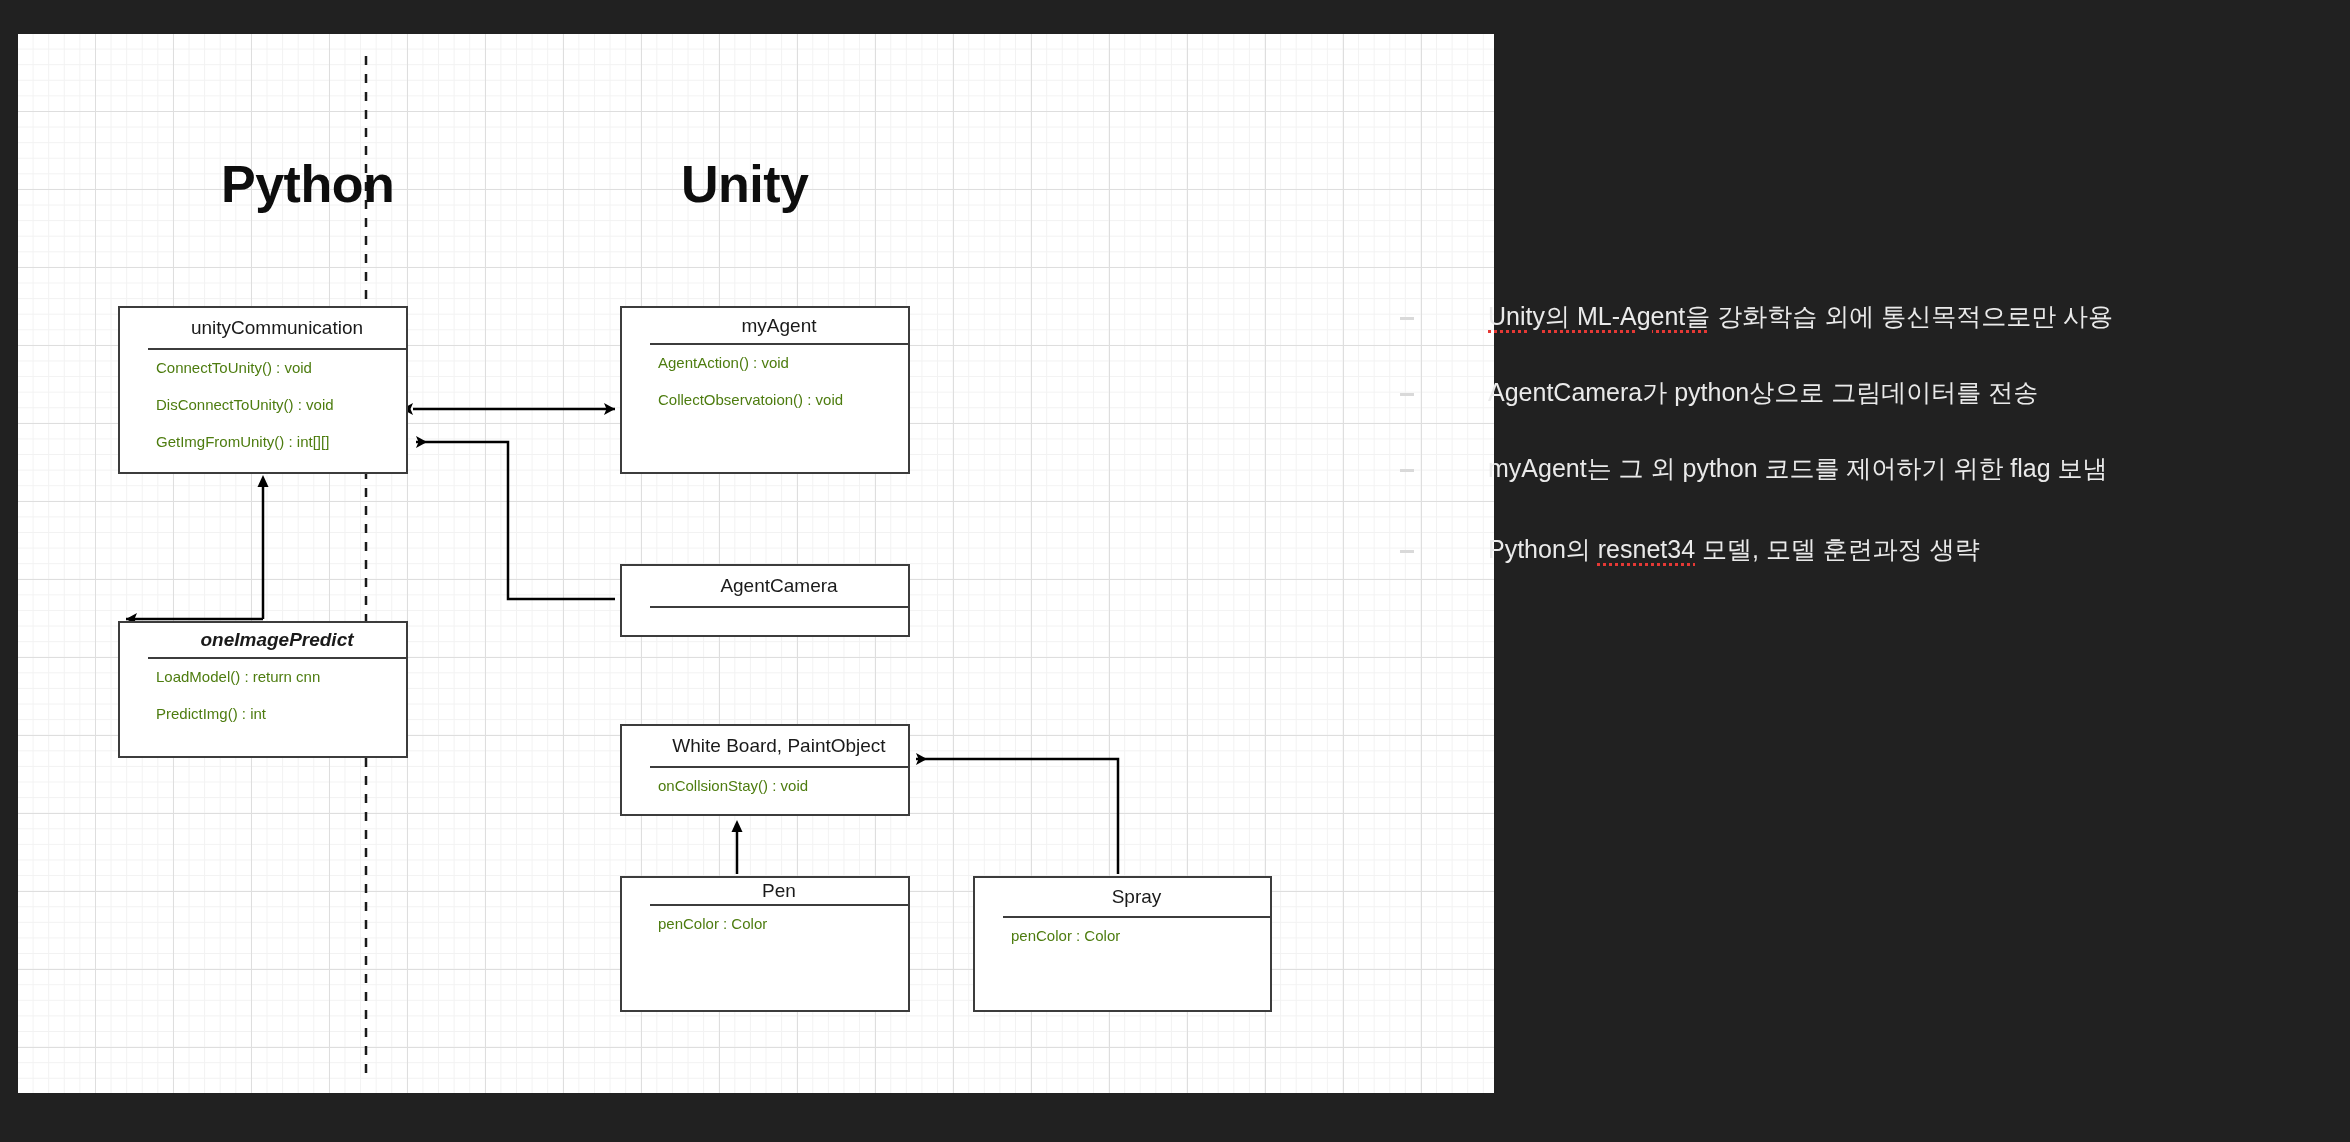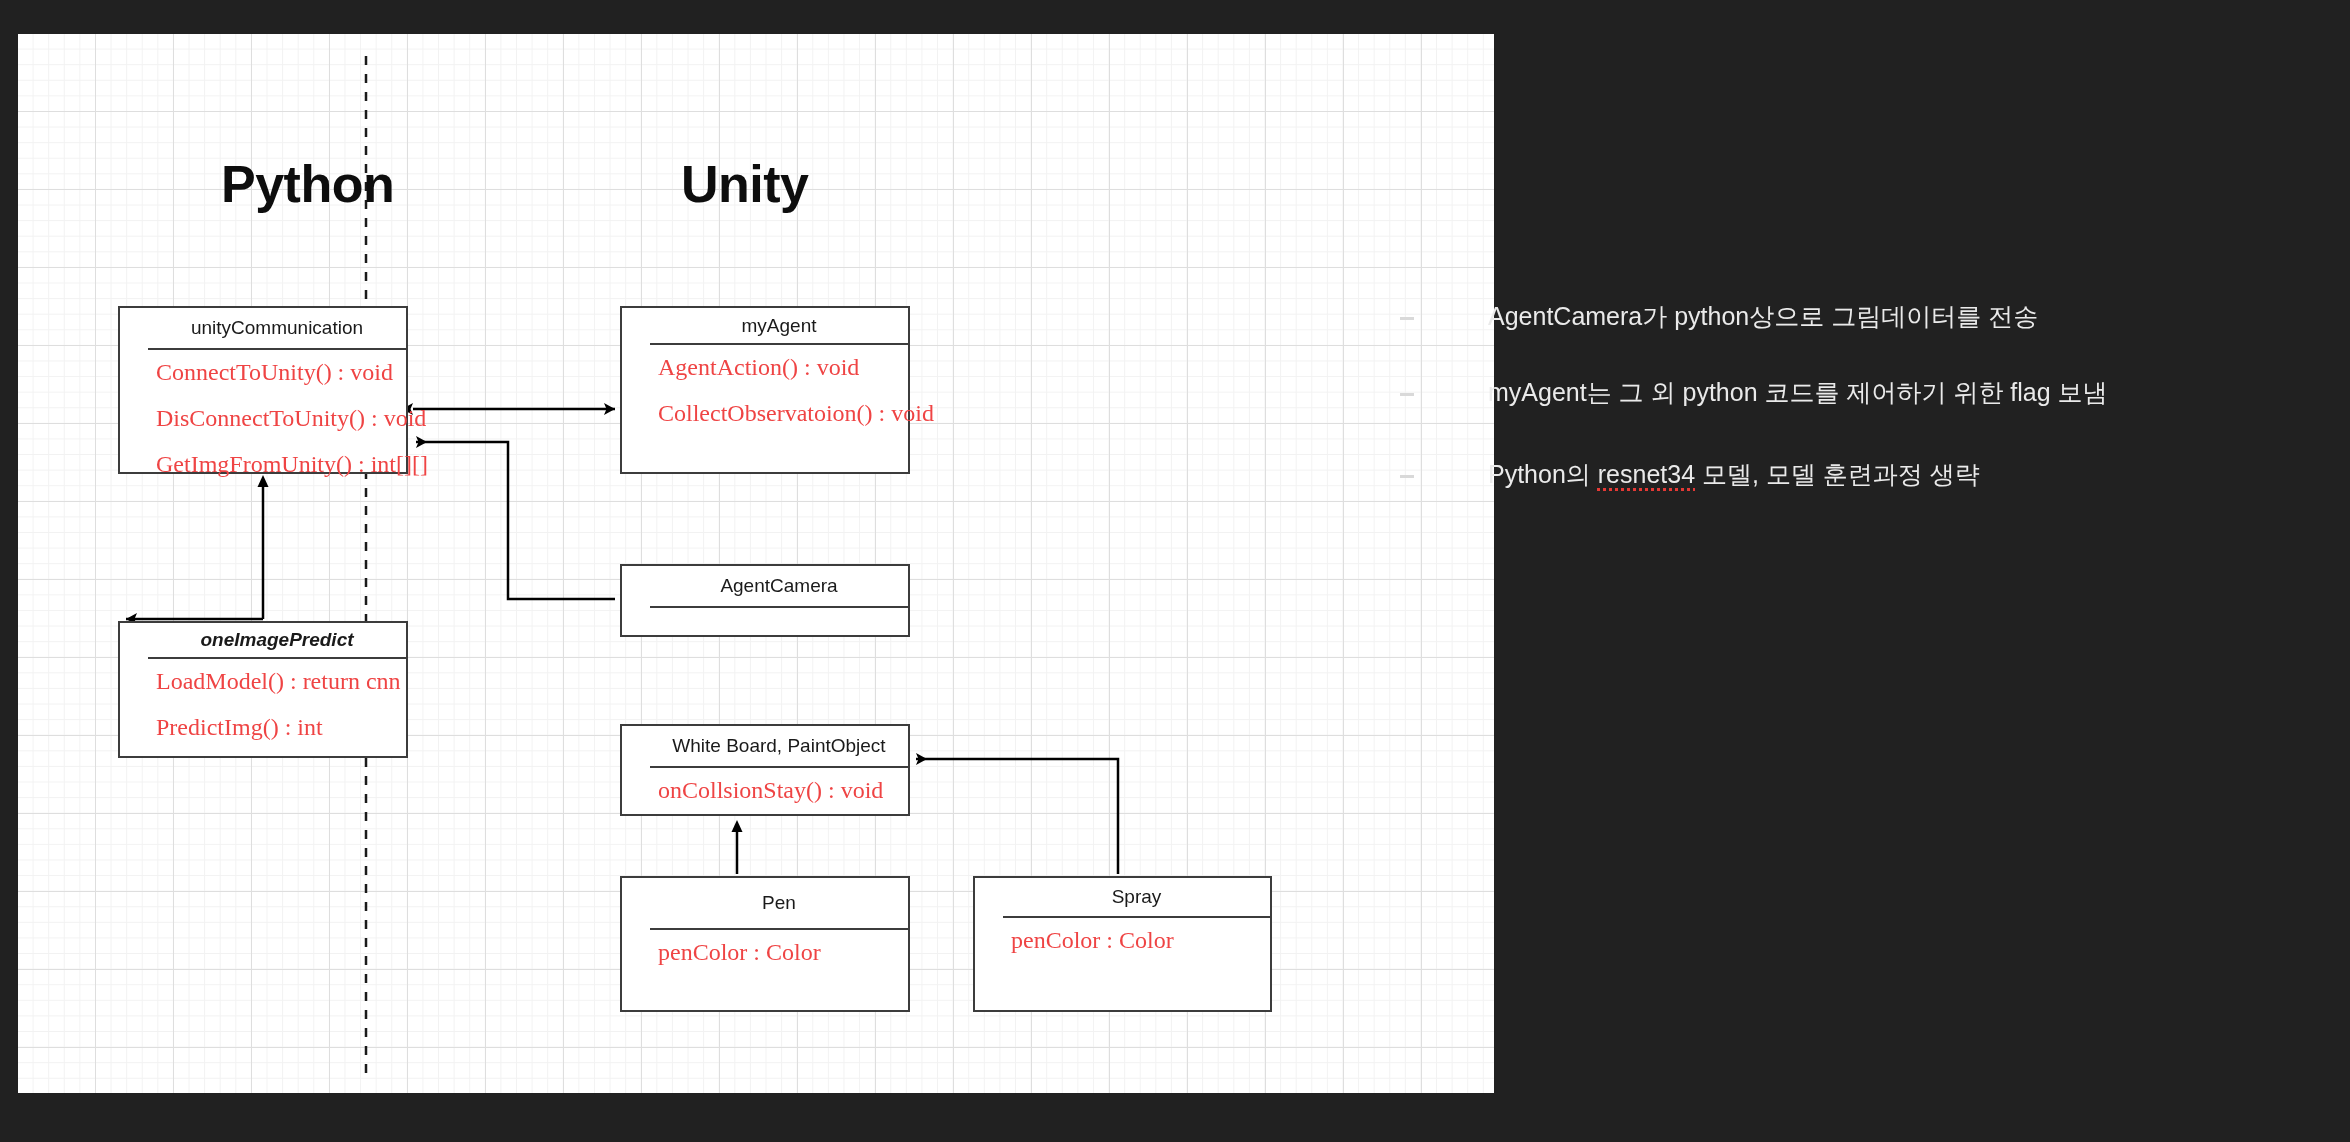--- a/index.html
+++ b/index.html
@@ -76,41 +76,40 @@
     align-items: center;
     justify-content: center;
     white-space: nowrap;
   }
   .uml-title.italic { font-style: italic; font-weight: bold; }
   .uml-body {
     padding: 10px 8px 6px 8px;
     box-sizing: border-box;
   }
   .uml-member {
-    font-size: 24px;
-    color: #ef4444;
+    font-size: 15px;
+    color: #4d7c0f;
     line-height: 1.0;
     margin-bottom: 22px;
     white-space: nowrap;
-    font-family: Liberation Serif, serif;
   }
 
   
   #class-unitycommunication { left: 100px; top: 272px; width: 290px; height: 168px; }
   #class-unitycommunication .uml-title { height: 42px; }
   #class-oneimagepredict    { left: 100px; top: 587px; width: 290px; height: 137px; }
   #class-oneimagepredict .uml-title { height: 36px; }
   #class-myagent            { left: 602px; top: 272px; width: 290px; height: 168px; }
   #class-myagent .uml-title { height: 37px; }
   #class-agentcamera        { left: 602px; top: 530px; width: 290px; height: 73px; }
   #class-agentcamera .uml-title { height: 42px; }
   #class-whiteboard         { left: 602px; top: 690px; width: 290px; height: 92px; }
   #class-whiteboard .uml-title { height: 42px; }
   #class-pen                { left: 602px; top: 842px; width: 290px; height: 136px; }
-  #class-pen .uml-title { height: 52px; }
+  #class-pen .uml-title { height: 28px; }
   #class-spray              { left: 955px; top: 842px; width: 299px; height: 136px; }
   #class-spray .uml-title { height: 40px; }
 
   
   #notes-panel {
     position: absolute;
     left: 1400px;
     top: 300px;
     width: 900px;
   }
@@ -228,20 +227,24 @@
     <div class="uml-body">
       <div class="uml-member">penColor : Color</div>
     </div>
   </div>
 
 </div>
 
 <div id="notes-panel">
     <div class="note-row">
       <div class="note-dash"></div>
+      <div class="note-text"><span class="spellcheck">Unity의 ML-Agent을</span><span> 강화학습 외에 통신목적으로만 사용</span></div>
+    </div>
+    <div class="note-row">
+      <div class="note-dash"></div>
       <div class="note-text"><span>AgentCamera가 python상으로 그림데이터를 전송</span></div>
     </div>
     <div class="note-row">
       <div class="note-dash"></div>
       <div class="note-text"><span>myAgent는 그 외 python 코드를 제어하기 위한 flag 보냄</span></div>
     </div>
     <div class="note-row spacer-before">
       <div class="note-dash"></div>
       <div class="note-text"><span>Python의 </span><span class="spellcheck">resnet34</span><span> 모델, 모델 훈련과정 생략</span></div>
     </div>

